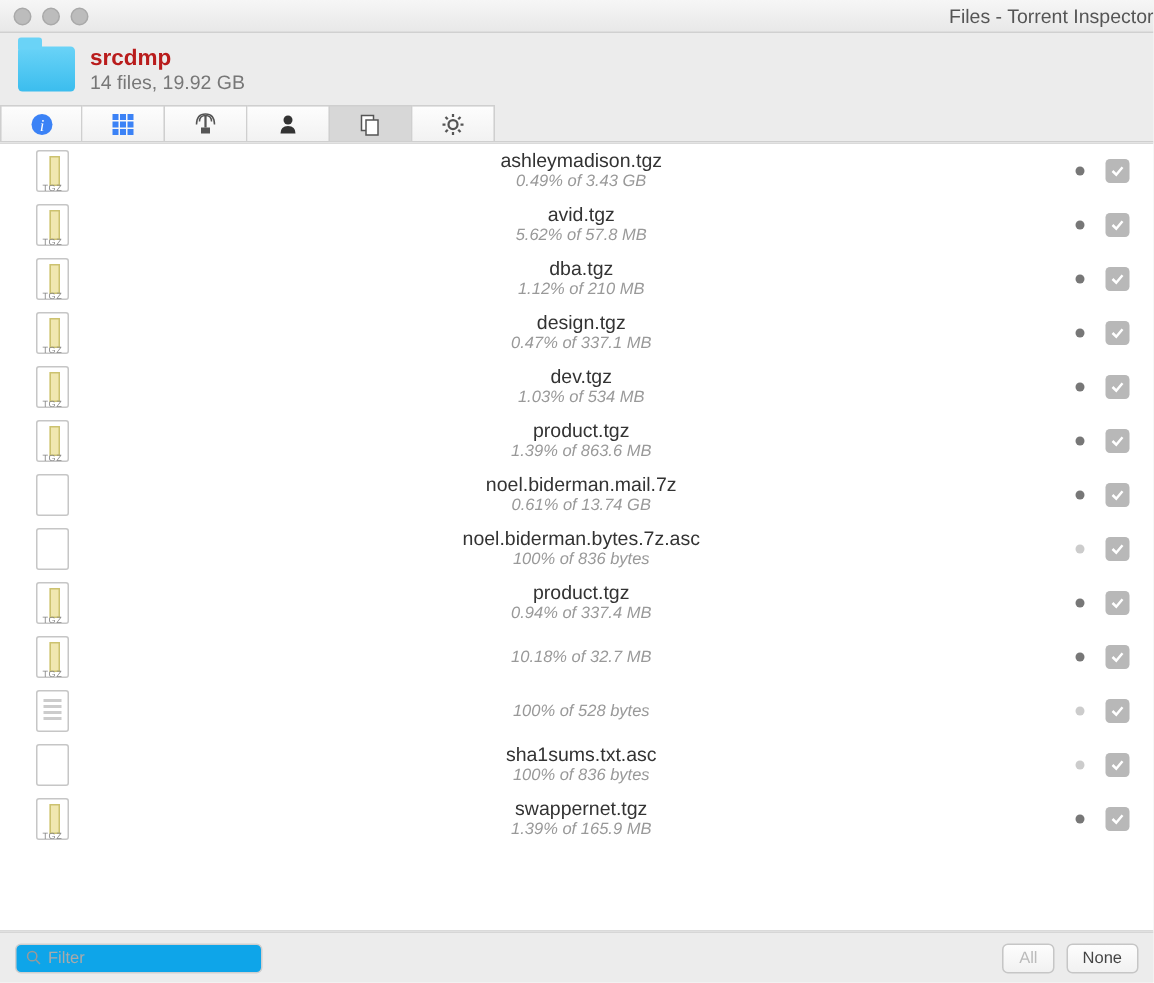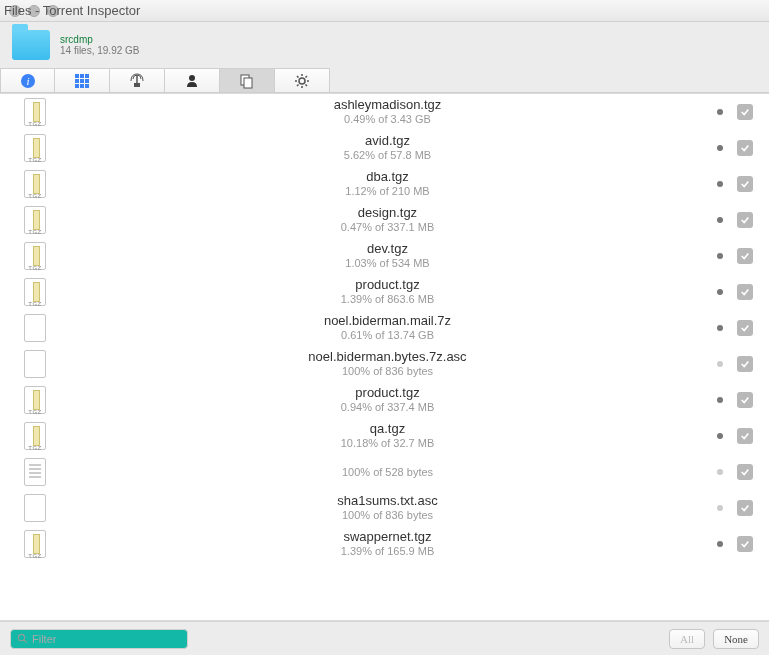--- a/index.html
+++ b/index.html
@@ -17,38 +17,38 @@
     .titlebar {
       height: 22px;
       background: linear-gradient(#f6f6f6, #e8e8e8);
       border-bottom: 1px solid #d0d0d0;
       display: flex;
       align-items: center;
       position: relative;
     }
     .traffic { display: flex; gap: 7px; padding-left: 9px; }
     .tl { width: 12px; height: 12px; border-radius: 50%; background:#bcbcbc; border:1px solid #a9a9a9; }
-    .window-title { position:absolute; left:4px; right:0; text-align:left; font-size:13px; color:#555; pointer-events:none; }
+    .window-title { position:absolute; left:4px; right:0; text-align:right; font-size:13px; color:#555; pointer-events:none; }
     
     .hdr {
       display:flex; align-items:center; gap:10px;
       padding: 8px 12px;
       background:#ececec;
     }
     .folder-icon {
       width:38px; height:30px; border-radius:3px;
       background: linear-gradient(#6ad3f7,#3bbdee);
       position:relative;
     }
     .folder-icon::before{
       content:""; position:absolute; top:-6px; left:0; width:16px; height:8px;
       background:#6ad3f7; border-radius:2px 2px 0 0;
     }
-    .hdr-title { font-size:10px; font-weight:400; color:#15803d; }
-    .hdr-sub { font-size:10px; color:#777; }
+    .hdr-title { font-size:15px; font-weight:700; color:#b91c1c; }
+    .hdr-sub { font-size:13px; color:#777; }
     
     .tabs { display:flex; background:#ececec; border-bottom:1px solid #cfcfcf; }
     .tab {
       width:55px; height:24px;
       border:1px solid #cfcfcf; border-bottom:none; border-left:none;
       background:linear-gradient(#fdfdfd,#f2f2f2);
       display:flex; align-items:center; justify-content:center;
       cursor:pointer;
     }
     .tab:first-child{ border-left:1px solid #cfcfcf; margin-left:0; }
@@ -78,52 +78,51 @@
       content:""; position:absolute; left:8px; top:3px; width:5px; height:18px;
       background:#f0e7b0; border:1px solid #ccc270;
     }
     .ficon.txt::before{
       content:""; position:absolute; left:4px; top:5px; right:4px; height:2px;
       background:#ccc; box-shadow:0 4px 0 #ccc, 0 8px 0 #ccc, 0 12px 0 #ccc;
     }
     .ficon.blank{}
     .ftext { flex:1; }
     .fname { font-size:13px; color:#333; line-height:1.15; }
-    .fdet { font-size:11px; color:#999; line-height:1.15; }
+    .fdet { font-size:11px; color:#999; line-height:1.15;font-style:italic; }
     .fend { display:flex; align-items:center; gap:14px; }
     .priority-dot {
       width:6px; height:6px; border-radius:50%; background:#777;
     }
     .priority-dot.low { background:#ccc; }
     .checkbox {
       width:16px; height:16px; border-radius:3px;
       background:#b8b8b8; display:flex; align-items:center; justify-content:center;
       cursor:pointer;
     }
     .checkbox svg { width:10px; height:10px; }
     
     .footer {
       height:34px; background:#ececec; border-top:1px solid #d6d6d6;
       display:flex; align-items:center; padding:0 10px; gap:8px;
     }
     .search {
       display:flex; align-items:center;
-      background:#14b8a6; border:1px solid #cfcfcf; border-radius:4px;
-      height:20px; padding:0 6px; width:178px;
+      background:#0ea5e9; border:1px solid #cfcfcf; border-radius:4px;
+      height:20px; padding:0 6px; width:165px;
     }
     .search input { border:none; outline:none; font-size:11px; width:100%; background:transparent; color:#333;}
     .search input::placeholder{color:#aaa;}
     .search svg { width:11px; height:11px; margin-right:4px; flex-shrink:0;}
     .spacer { flex:1; }
     .btn {
       height:20px; padding:0 10px; font-size:11px;
       background:linear-gradient(#fdfdfd,#f1f1f1);
       border:1px solid #c6c6c6; border-radius:4px; cursor:pointer;
       color:#444;
-      font-family:Liberation Serif, serif;
     }
     .btn.disabled { color:#bbb; }
   </style>
 </head>
 <body>
 
 <div class="titlebar">
   <div class="traffic">
     <div class="tl"></div>
     <div class="tl"></div>
@@ -329,21 +328,20 @@
         <div class="checkbox">
           <svg viewBox="0 0 12 12">
             <path d="M2 6 L5 9 L10 3" fill="none" stroke="#fff" stroke-width="2"></path>
           </svg>
         </div>
       </div>
     </div>
     <div class="file-row">
       <div class="ficon tgz"></div>
       <div class="ftext">
-        <div class="fname">qa.tgz</div>
         <div class="fdet">10.18% of 32.7 MB</div>
       </div>
       <div class="fend">
         <div class="priority-dot"></div>
         <div class="checkbox">
           <svg viewBox="0 0 12 12">
             <path d="M2 6 L5 9 L10 3" fill="none" stroke="#fff" stroke-width="2"></path>
           </svg>
         </div>
       </div>

